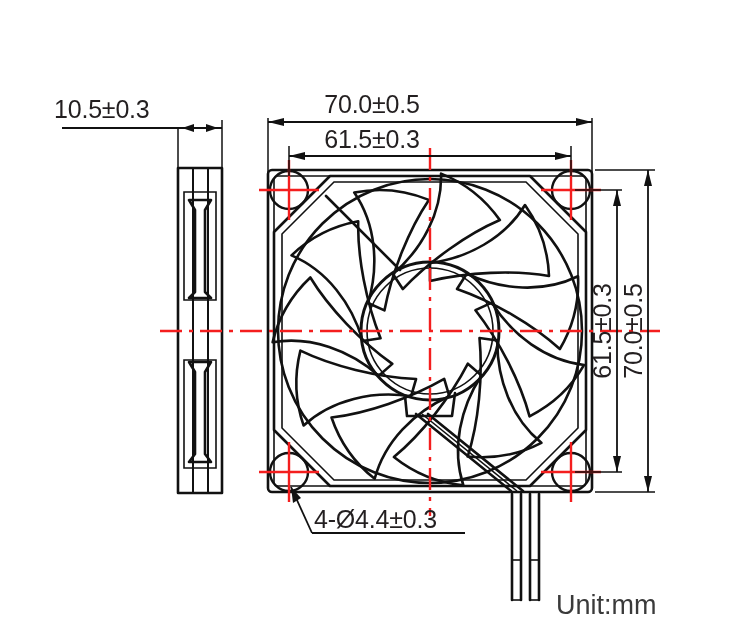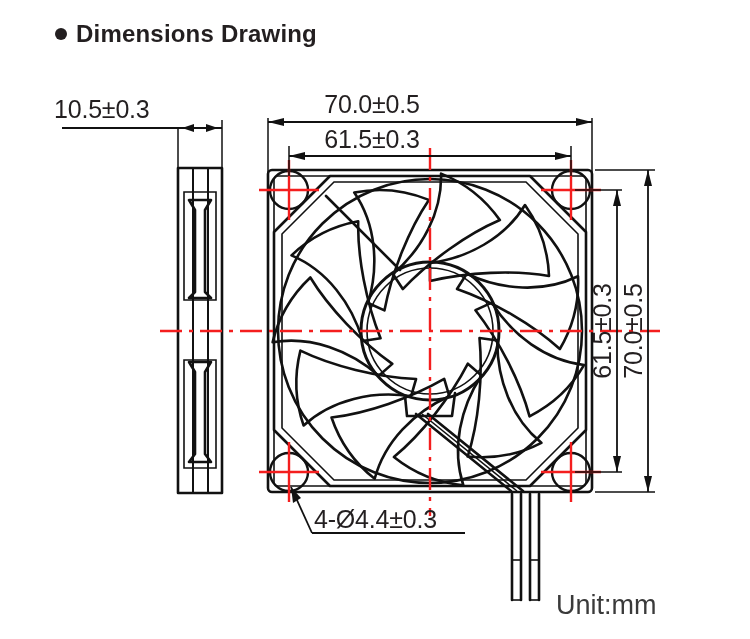--- a/index.html
+++ b/index.html
@@ -116,24 +116,20 @@
     font-size: 27px;
     fill: #3a3a3a;
   }
   .arrowfill { fill: #111111; }
 </style>
 </head>
 <body>
 
 <div id="stage">
 
-  <div class="title-row">
-    <span class="title-bullet"></span>
-    <span class="title-text">Dimensions Drawing</span>
-  </div>
 
   <svg id="drawing" viewBox="0 0 750 639">
 
     <g>
 
       <rect class="frame" x="178" y="168" width="44" height="325"></rect>
 
       <line class="ln" x1="193" y1="170" x2="193" y2="491"></line>
       <line class="ln" x1="208" y1="170" x2="208" y2="491"></line>
 

